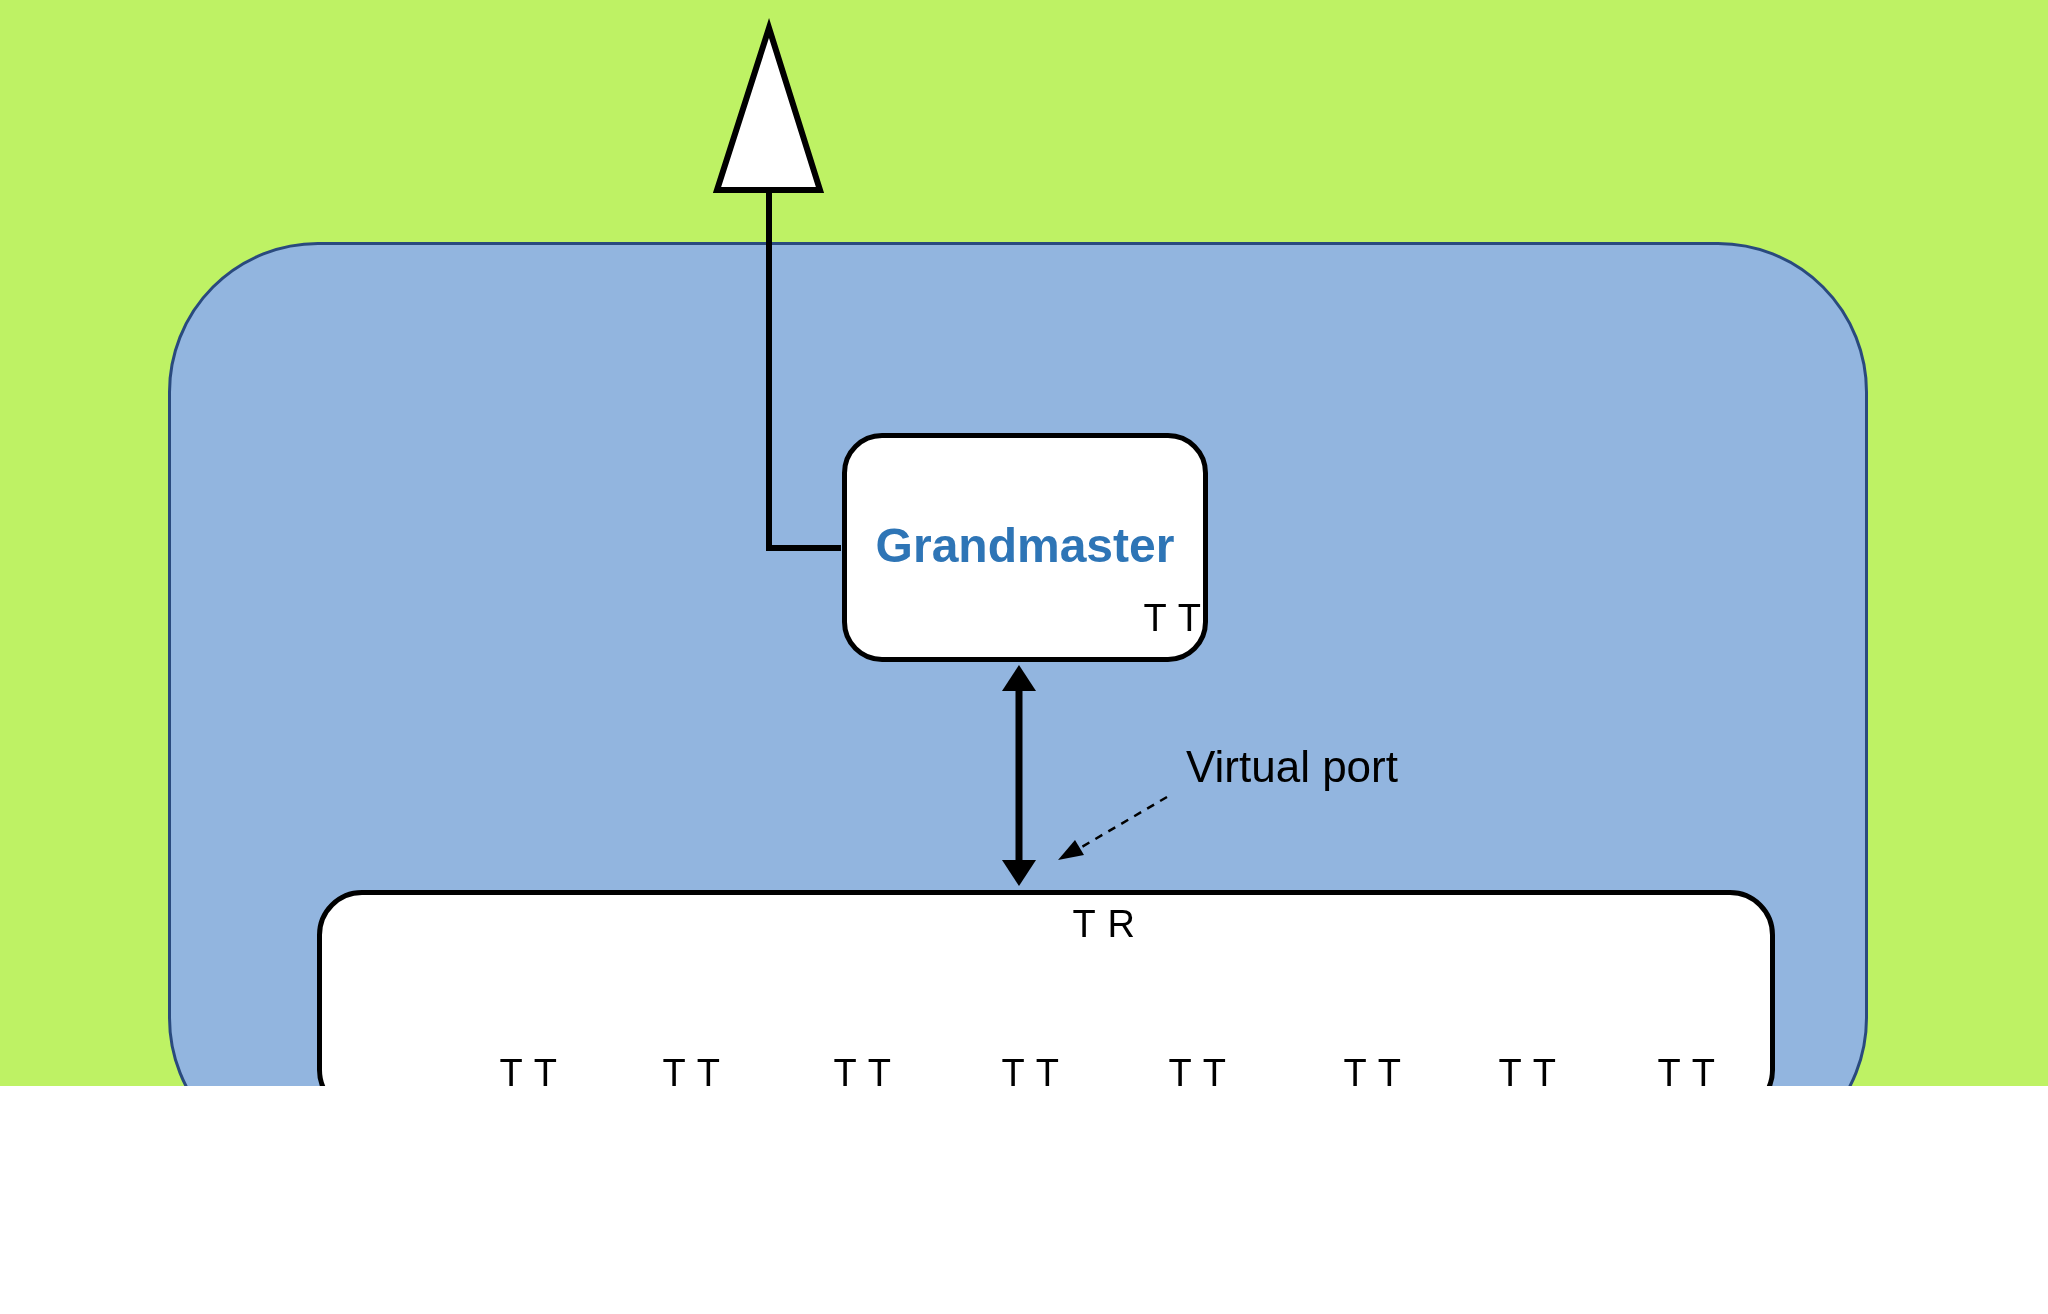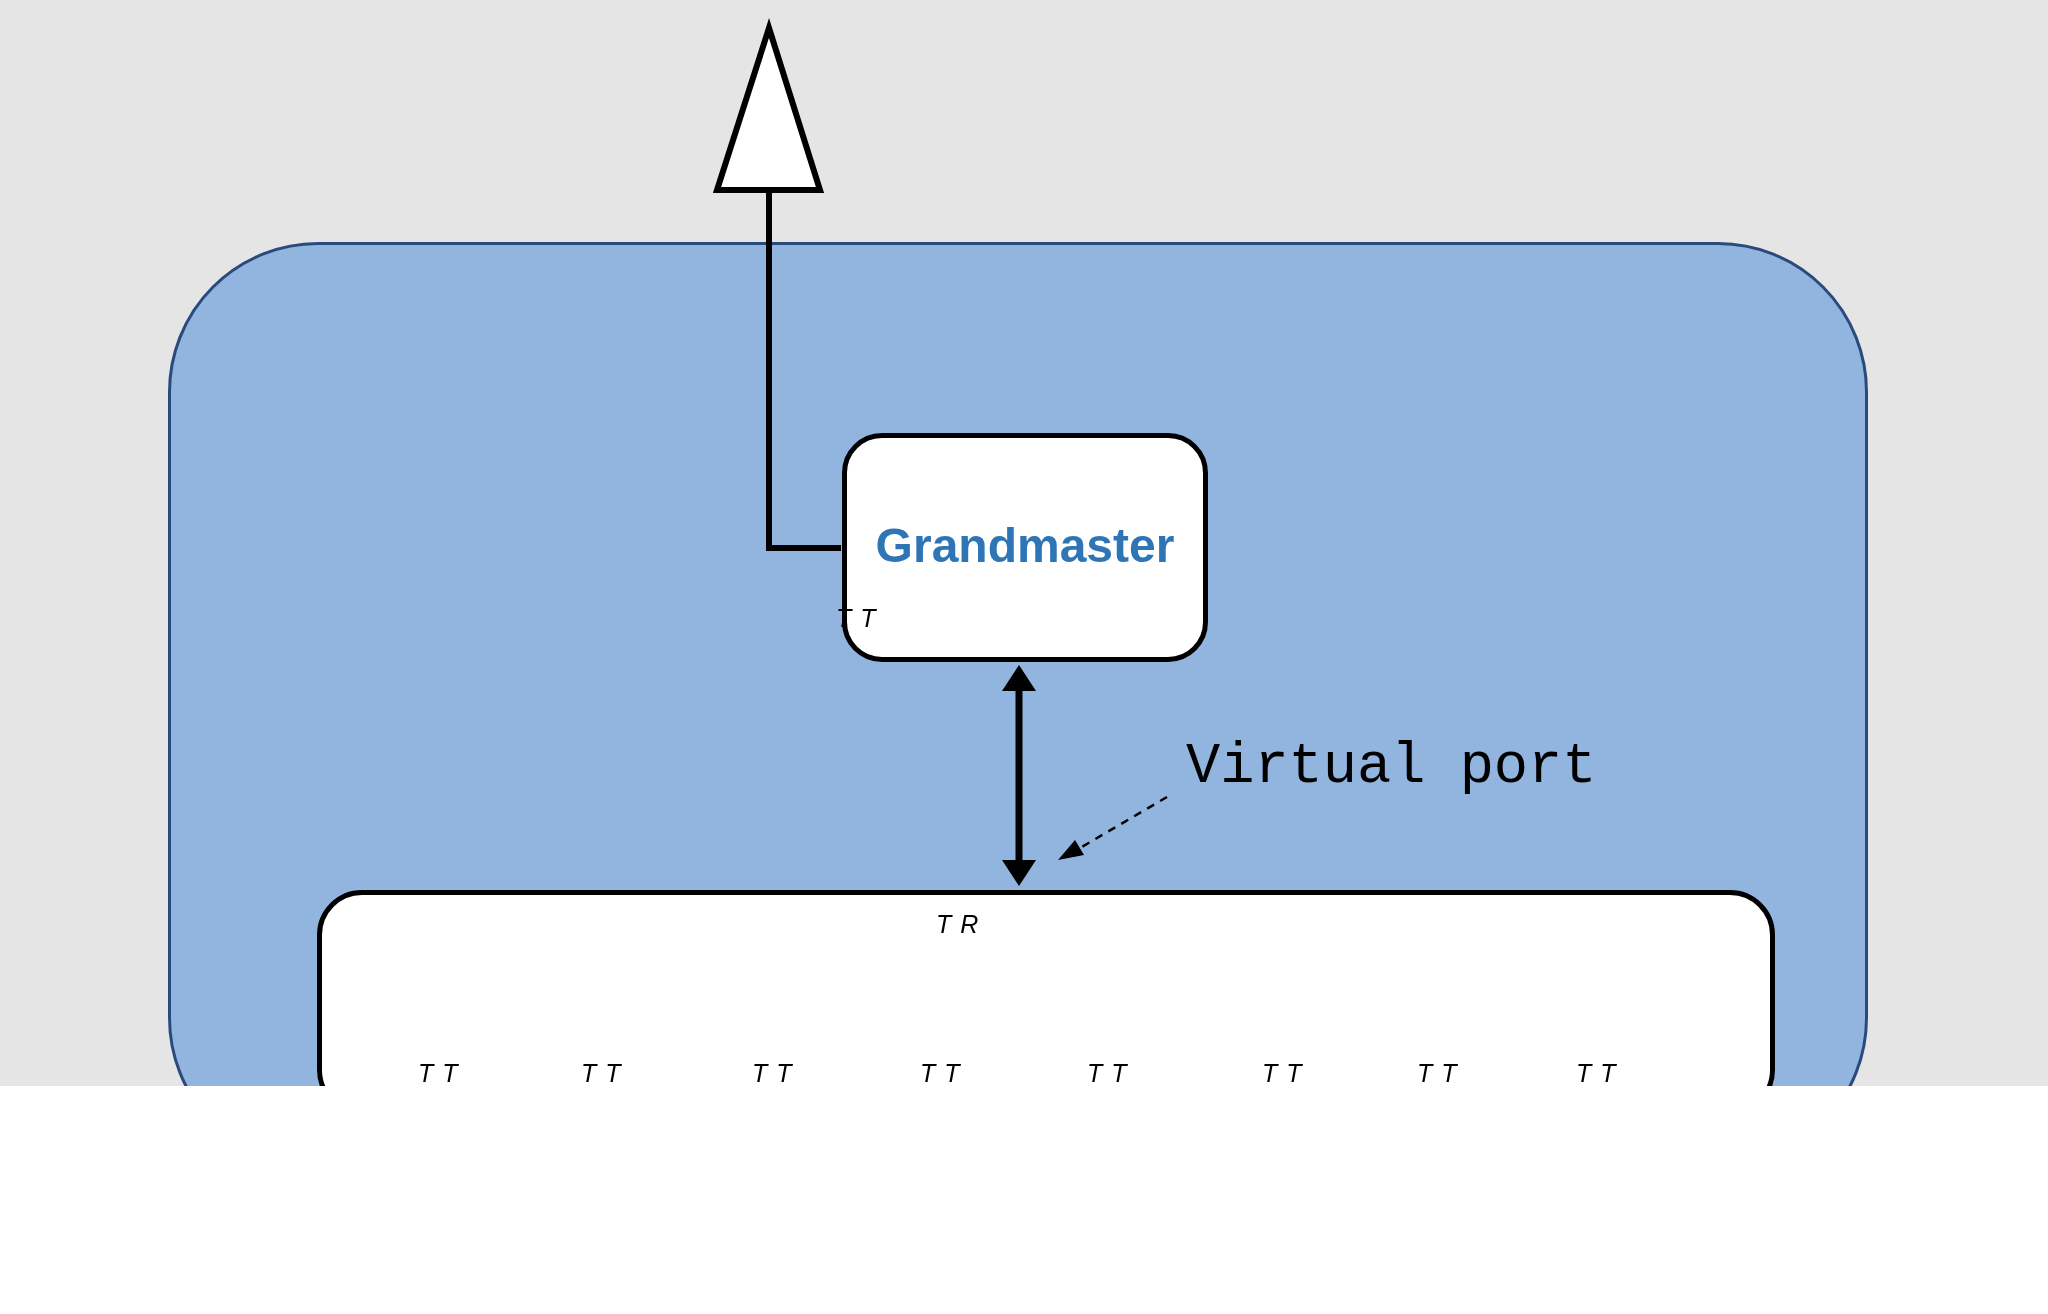--- a/index.html
+++ b/index.html
@@ -1,19 +1,19 @@
 <!DOCTYPE html>
 <html><head>
 <meta charset="utf-8">
 <style>
   html,body{margin:0;padding:0;background:#ffffff;}
   .canvas{
     position:relative;
     width:2048px;height:1086px;
-    background:#e5e5e5;
+    background:#bef264;
     font-family:"Liberation Sans", sans-serif;
     overflow:hidden;
   }
   .device{
     position:absolute;
     left:168px;top:242px;width:1700px;height:926px;
     background:#92B5DF;
     border:3px solid #2A4A7E;
     border-radius:150px;
     box-sizing:border-box;
@@ -36,30 +36,30 @@
     color:#000000;
     white-space:nowrap;
   }
   .blue-title{
     font-size:48px;font-weight:bold;color:#2E75B6;
     text-align:center;line-height:56px;
   }
   .gm-title{left:842px;top:518px;width:366px;}
   .bc-title{left:317px;top:977px;width:1458px;}
   .port-label{
-    font-size:25px;line-height:44px;text-align:left;letter-spacing:1px;font-style:italic;
+    font-size:38px;line-height:44px;text-align:right;letter-spacing:1px;
   }
   .gm-ports{left:836px;top:596px;width:366px;}
   .tr-label{left:936px;top:902px;width:200px;}
   .bottom-port{top:1051px;width:140px;}
   .bp-0{left:418px;} .bp-1{left:581px;} .bp-2{left:752px;} .bp-3{left:920px;}
   .bp-4{left:1087px;} .bp-5{left:1262px;} .bp-6{left:1417px;} .bp-7{left:1576px;}
   .vp-label{
     left:1186px;top:741px;
-    font-size:57px;line-height:52px;font-family:Liberation Mono, monospace;
+    font-size:44px;line-height:52px;
   }
 </style>
 </head>
 <body>
 
 <div class="canvas">
 
   <div class="device"></div>
 
   <div class="white-box gm-box"></div>

